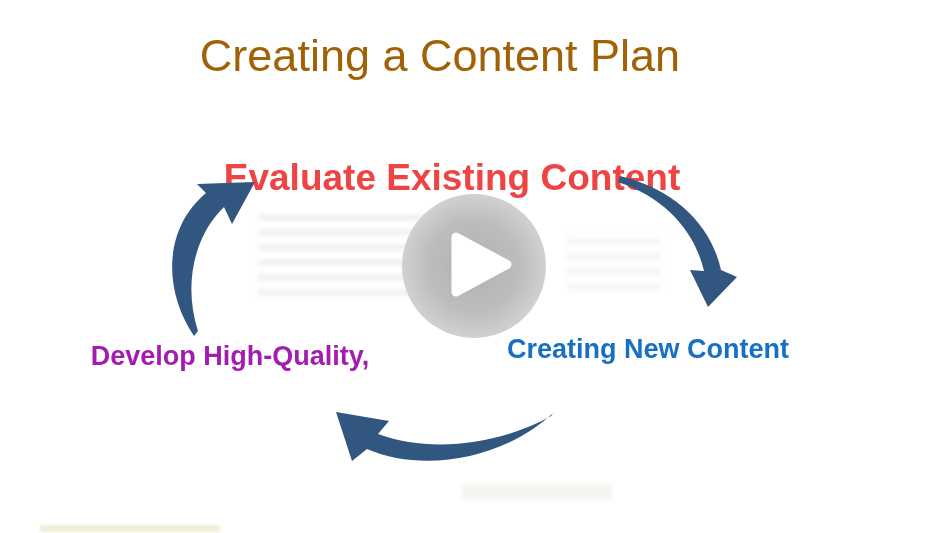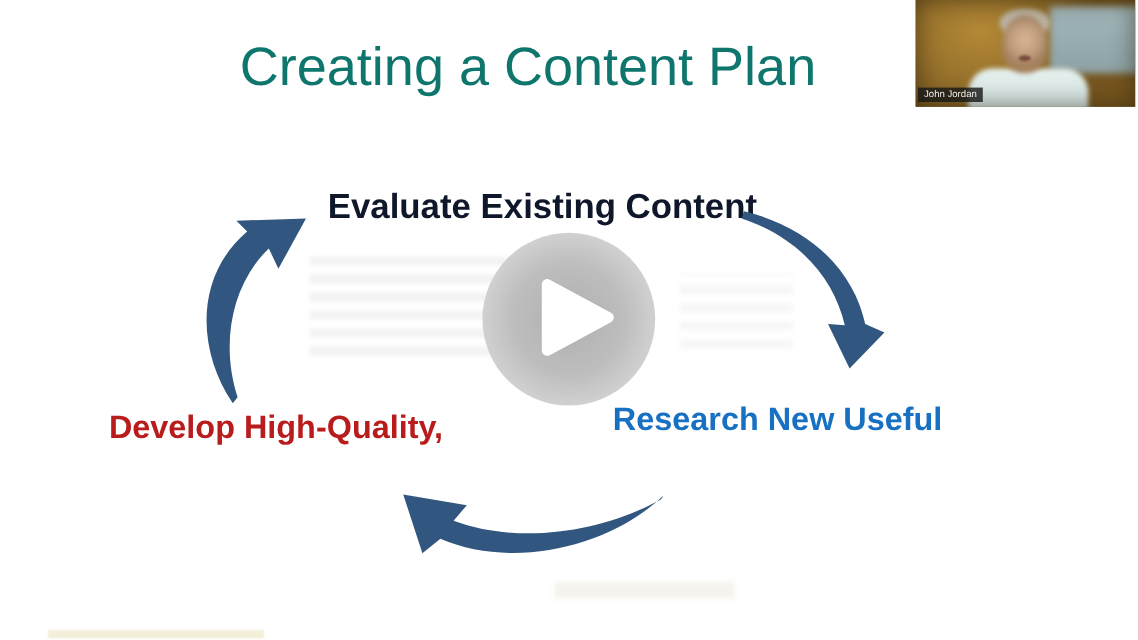--- a/index.html
+++ b/index.html
@@ -3,26 +3,26 @@
 <meta charset="utf-8">
 <style>
   html,body{margin:0;padding:0;background:#ffffff;}
   .stage{
     position:relative;width:948px;height:533px;overflow:hidden;
     background:#ffffff;font-family:"Liberation Sans",sans-serif;
   }
   
   .slide-title{
     position:absolute;left:0;top:31px;width:880px;text-align:center;
-    font-size:45px;font-weight:400;color:#0f766e;letter-spacing:0;line-height:1.1;
+    font-size:45px;font-weight:400;color:#a16207;letter-spacing:0;line-height:1.1;
   }
   .cycle-label{position:absolute;font-weight:700;text-align:center;line-height:1.12;}
-  .label-evaluate{left:452px;top:157px;transform:translateX(-50%);font-size:29px;color:#0f172a;white-space:nowrap;}
+  .label-evaluate{left:452px;top:157px;transform:translateX(-50%);font-size:37px;color:#ef4444;white-space:nowrap;}
   .label-research{left:648px;top:334px;transform:translateX(-50%);font-size:27px;color:#1770C2;white-space:nowrap;}
-  .label-develop{left:230px;top:341px;transform:translateX(-50%);font-size:27px;color:#b91c1c;white-space:nowrap;}
+  .label-develop{left:230px;top:341px;transform:translateX(-50%);font-size:27px;color:#a21caf;white-space:nowrap;}
   
   .arrows-svg{position:absolute;left:0;top:0;width:948px;height:533px;pointer-events:none;}
   
   .ghost{position:absolute;pointer-events:none;}
   .ghost-a{left:258px;top:214px;width:165px;height:82px;
     background:repeating-linear-gradient(0deg,rgba(185,185,192,0.20) 0 7px,rgba(255,255,255,0) 7px 15px);
     filter:blur(2px);}
   .ghost-b{left:566px;top:228px;width:95px;height:62px;
     background:repeating-linear-gradient(0deg,rgba(190,190,196,0.14) 0 7px,rgba(255,255,255,0) 7px 15px);
     filter:blur(2px);}
@@ -71,21 +71,21 @@
 
 <div class="stage">
 
   <div class="slide-title">Creating a Content Plan</div>
 
   <div class="cycle-label label-evaluate">
     <div>Evaluate Existing Content</div>
   </div>
 
   <div class="cycle-label label-research">
-    <div>Research New Useful</div>
+    <div>Creating New Content</div>
   </div>
 
   <div class="cycle-label label-develop">
     <div>Develop High-Quality,</div>
   </div>
 
   <svg class="arrows-svg" viewBox="0 0 948 533">
     <path fill="#31567F" d="M620,176 C678,190 712,228 721,270 L737,277 L708,307 L690,270 L704,271 C695,232 666,198 618,182 Z"></path>
     <path fill="#31567F" d="M194,336 C164,292 162,230 206,193 L197,184 L255,182 L232,224 L224,207 C192,238 184,288 198,331 Z"></path>
     <path fill="#31567F" d="M553,413 C505,458 425,474 367,449 L352,461 L336,412 L389,421 L378,434 C435,455 505,442 551,416 Z"></path>
@@ -95,24 +95,14 @@
   <div class="ghost ghost-b"></div>
   <div class="ghost ghost-c"></div>
   <div class="ghost ghost-d"></div>
 
   <button class="play-button" aria-label="Play">
     <svg width="144" height="144" viewBox="0 0 144 144">
       <polygon points="54,43 54,98 105,70.5" fill="#ffffff" stroke="#ffffff" stroke-width="9" stroke-linejoin="round"></polygon>
     </svg>
   </button>
 
-  <div class="webcam">
-    <div class="wall"></div>
-    <div class="board"></div>
-    <div class="shirt"></div>
-    <div class="hair"></div>
-    <div class="head"></div>
-    <div class="mouth"></div>
-    <div class="vignette"></div>
-    <div class="name-tag">John Jordan</div>
-  </div>
 
 </div>
 
 </body></html>

